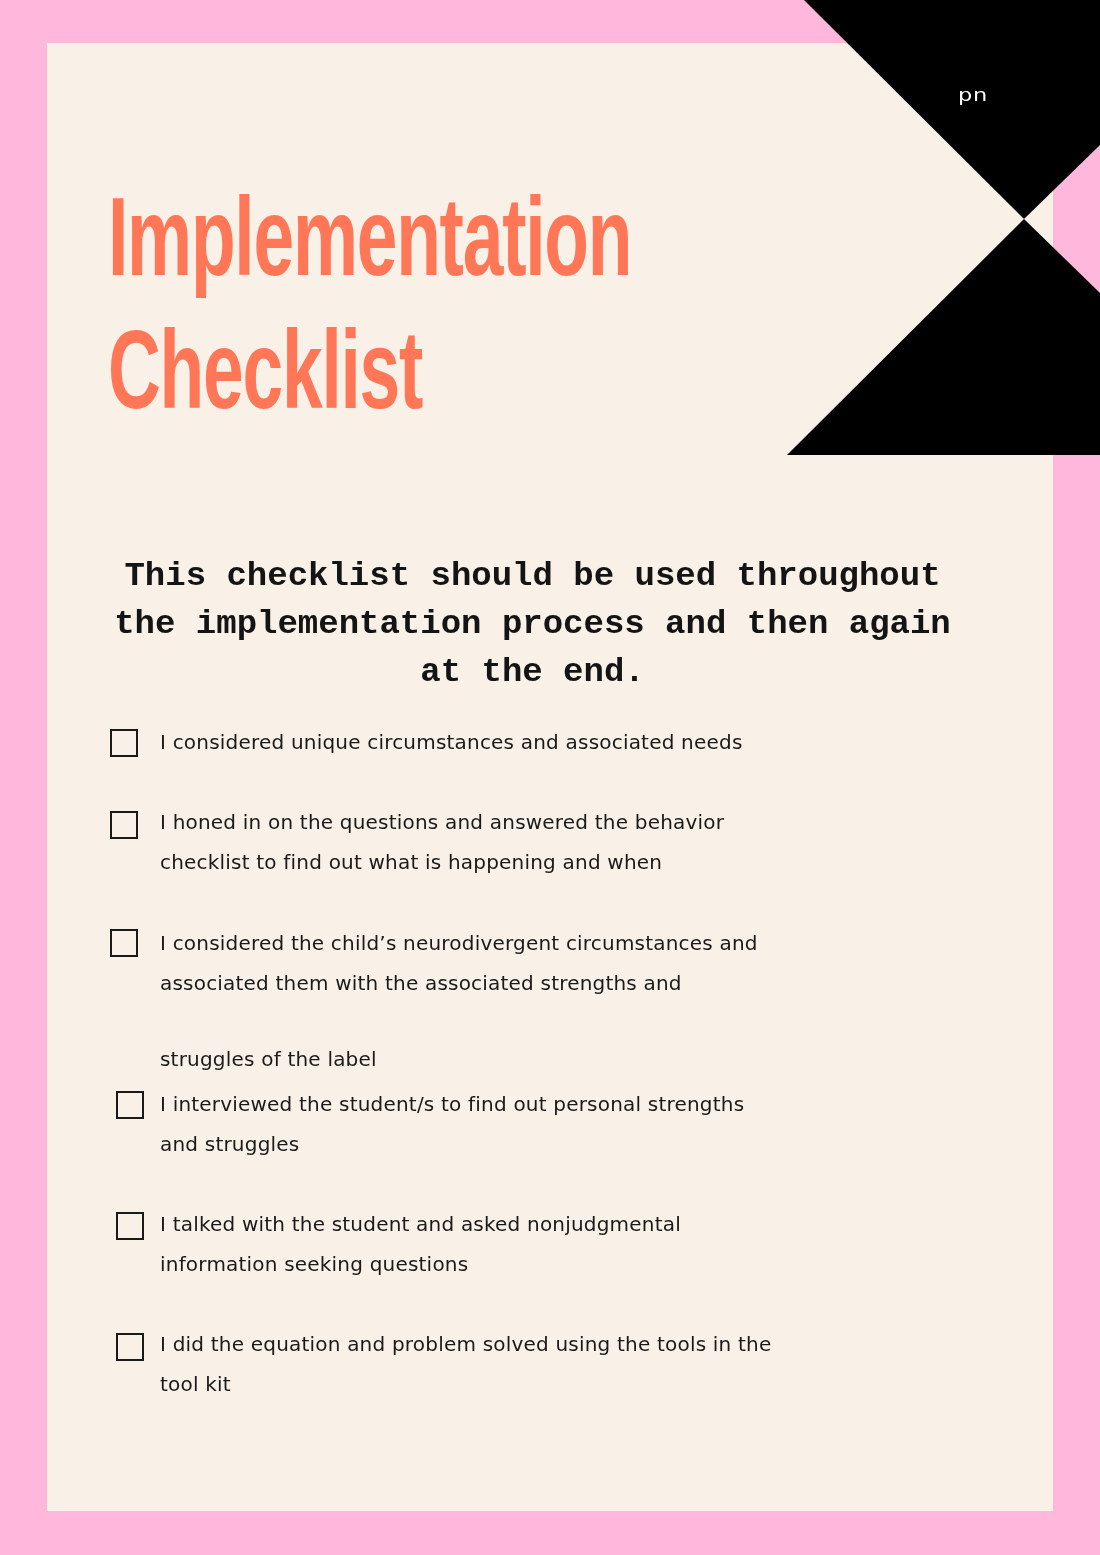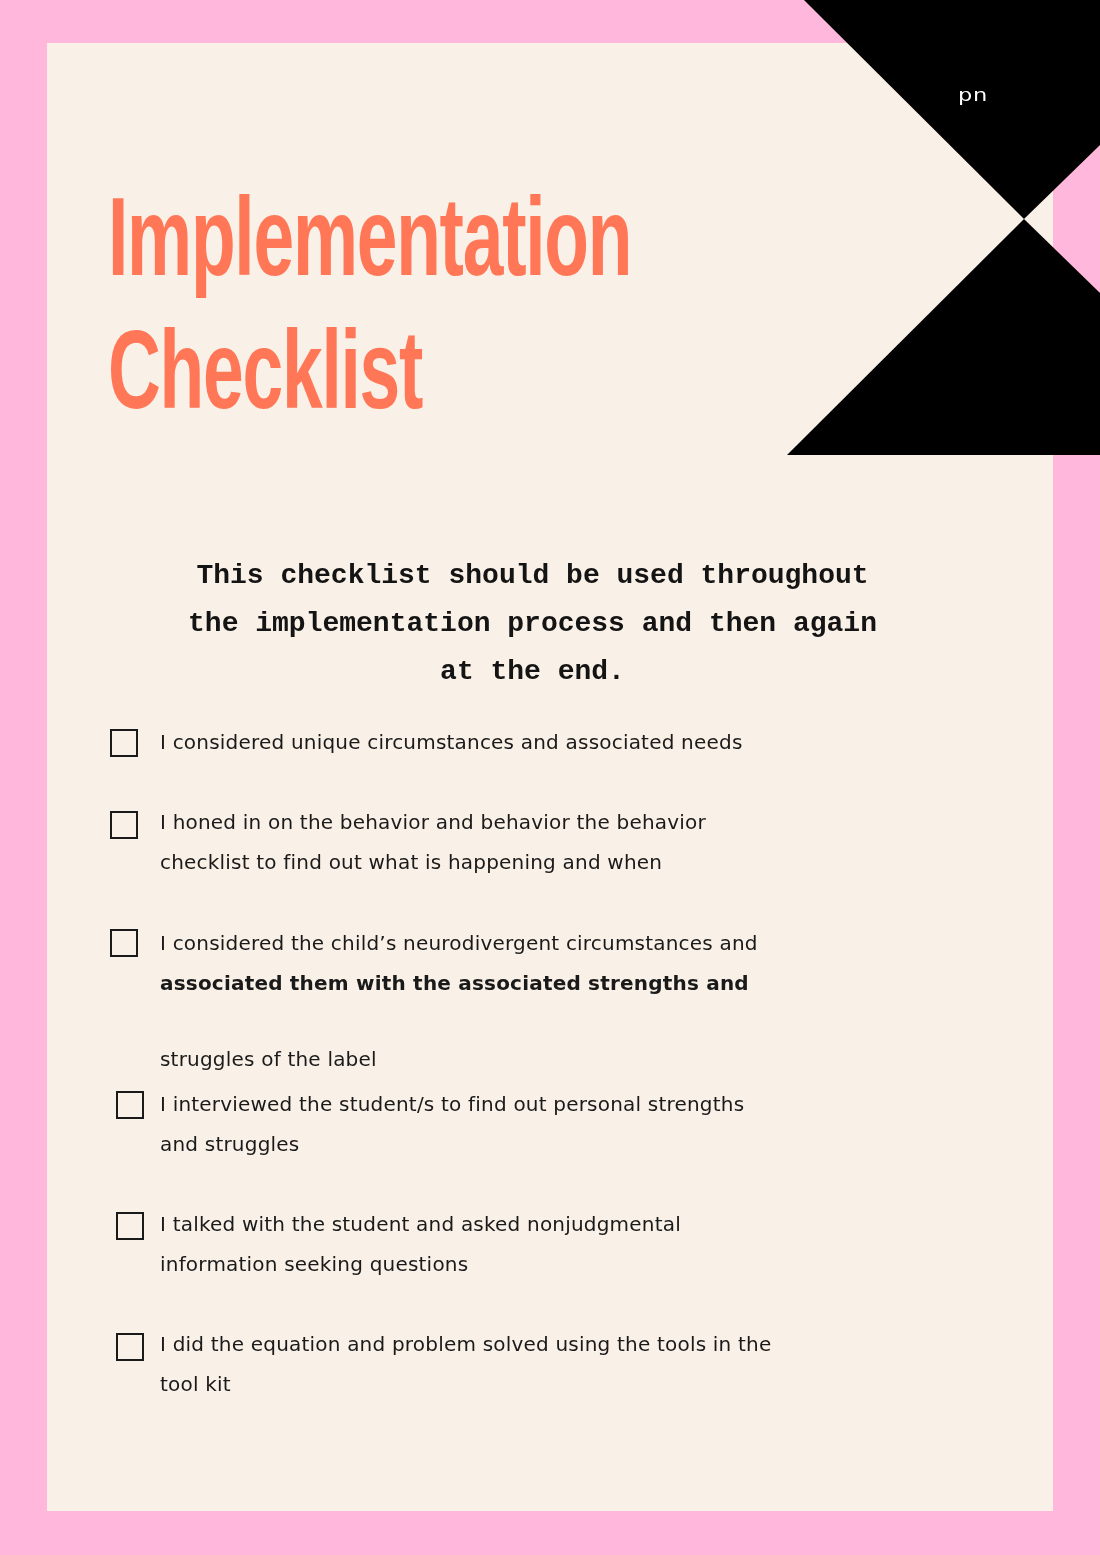--- a/index.html
+++ b/index.html
@@ -19,21 +19,21 @@
   }
   .title-line {
     position: absolute; left: 108px; color: #FF7757;
     font-family: "Liberation Sans", sans-serif; font-weight: bold;
     font-size: 118px; line-height: 118px; letter-spacing: -2px;
     transform-origin: left top; white-space: nowrap;
   }
   .subtitle {
     position: absolute; left: 0; width: 1065px; text-align: center;
     font-family: "Liberation Mono", monospace; font-weight: bold;
-    font-size: 28px; line-height: 48px; color: #141414; white-space: nowrap;
+    font-size: 34px; line-height: 48px; color: #141414; white-space: nowrap;
   }
   .checkbox {
     position: absolute; width: 24px; height: 24px;
     border: 2px solid #1a1a1a; box-sizing: content-box; background: transparent;
     cursor: pointer;
   }
   .item-line {
     position: absolute; left: 160px; white-space: nowrap;
     font-family: "DejaVu Sans", sans-serif; font-size: 20px; line-height: 30px;
     color: #1a1a1a; letter-spacing: 0.2px;
@@ -55,26 +55,26 @@
 <div class="title-line" style="top:313px; transform: scaleX(0.62) scaleY(0.95);">Checklist</div>
 
 <div class="subtitle" style="top:552px;">This checklist should be used throughout</div>
 <div class="subtitle" style="top:600px;">the implementation process and then again</div>
 <div class="subtitle" style="top:648px;">at the end.</div>
 
 <div class="checkbox" style="left:110px; top:729px;"></div>
 <div class="item-line" style="top:727px;">I considered unique circumstances and associated needs</div>
 
 <div class="checkbox" style="left:110px; top:811px;"></div>
-<div class="item-line" style="top:807px;">I honed in on the behavior and behavior the behavior</div>
+<div class="item-line" style="top:807px;">I honed in on the questions and answered the behavior</div>
 <div class="item-line" style="top:847px;">checklist to find out what is happening and when</div>
 
 <div class="checkbox" style="left:110px; top:929px;"></div>
 <div class="item-line" style="top:928px;">I considered the child’s neurodivergent circumstances and</div>
-<div class="item-line" style="top:968px;font-weight:bold;">associated them with the associated strengths and</div>
+<div class="item-line" style="top:968px;">associated them with the associated strengths and</div>
 <div class="item-line" style="top:1008px;margin-top:36px;">struggles of the label</div>
 
 <div class="checkbox" style="left:116px; top:1091px;"></div>
 <div class="item-line" style="top:1089px;">I interviewed the student/s to find out personal strengths</div>
 <div class="item-line" style="top:1129px;text-align:center;">and struggles</div>
 
 <div class="checkbox" style="left:116px; top:1212px;"></div>
 <div class="item-line" style="top:1209px;">I talked with the student and asked nonjudgmental</div>
 <div class="item-line" style="top:1249px;">information seeking questions</div>
 

